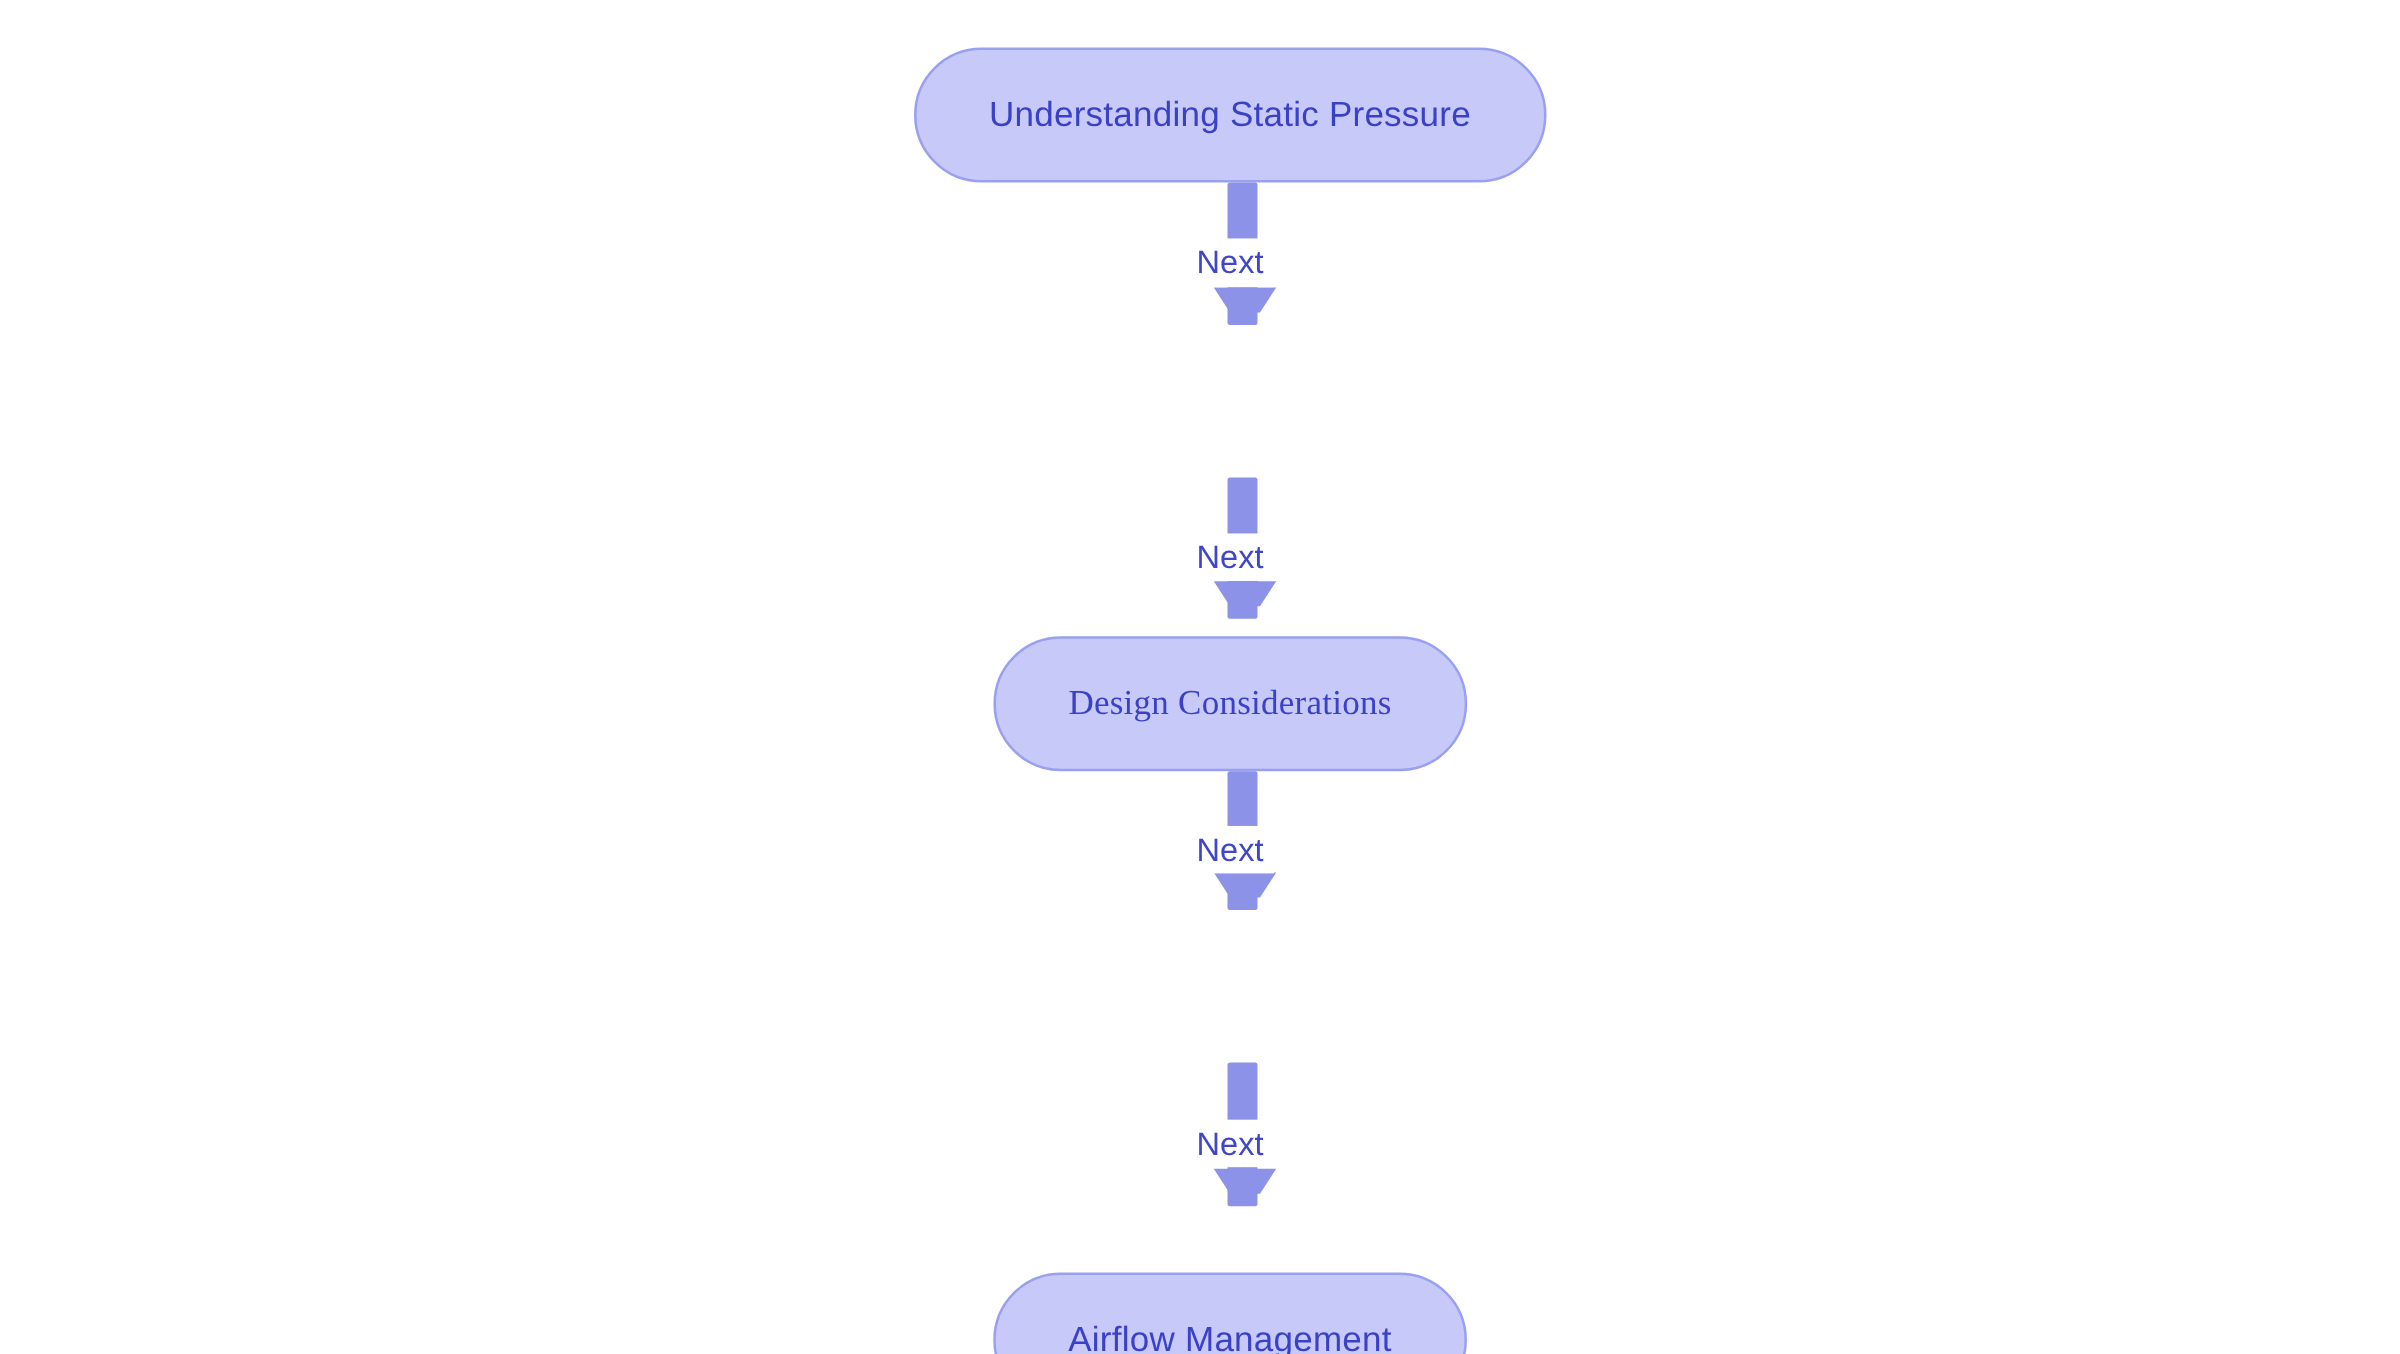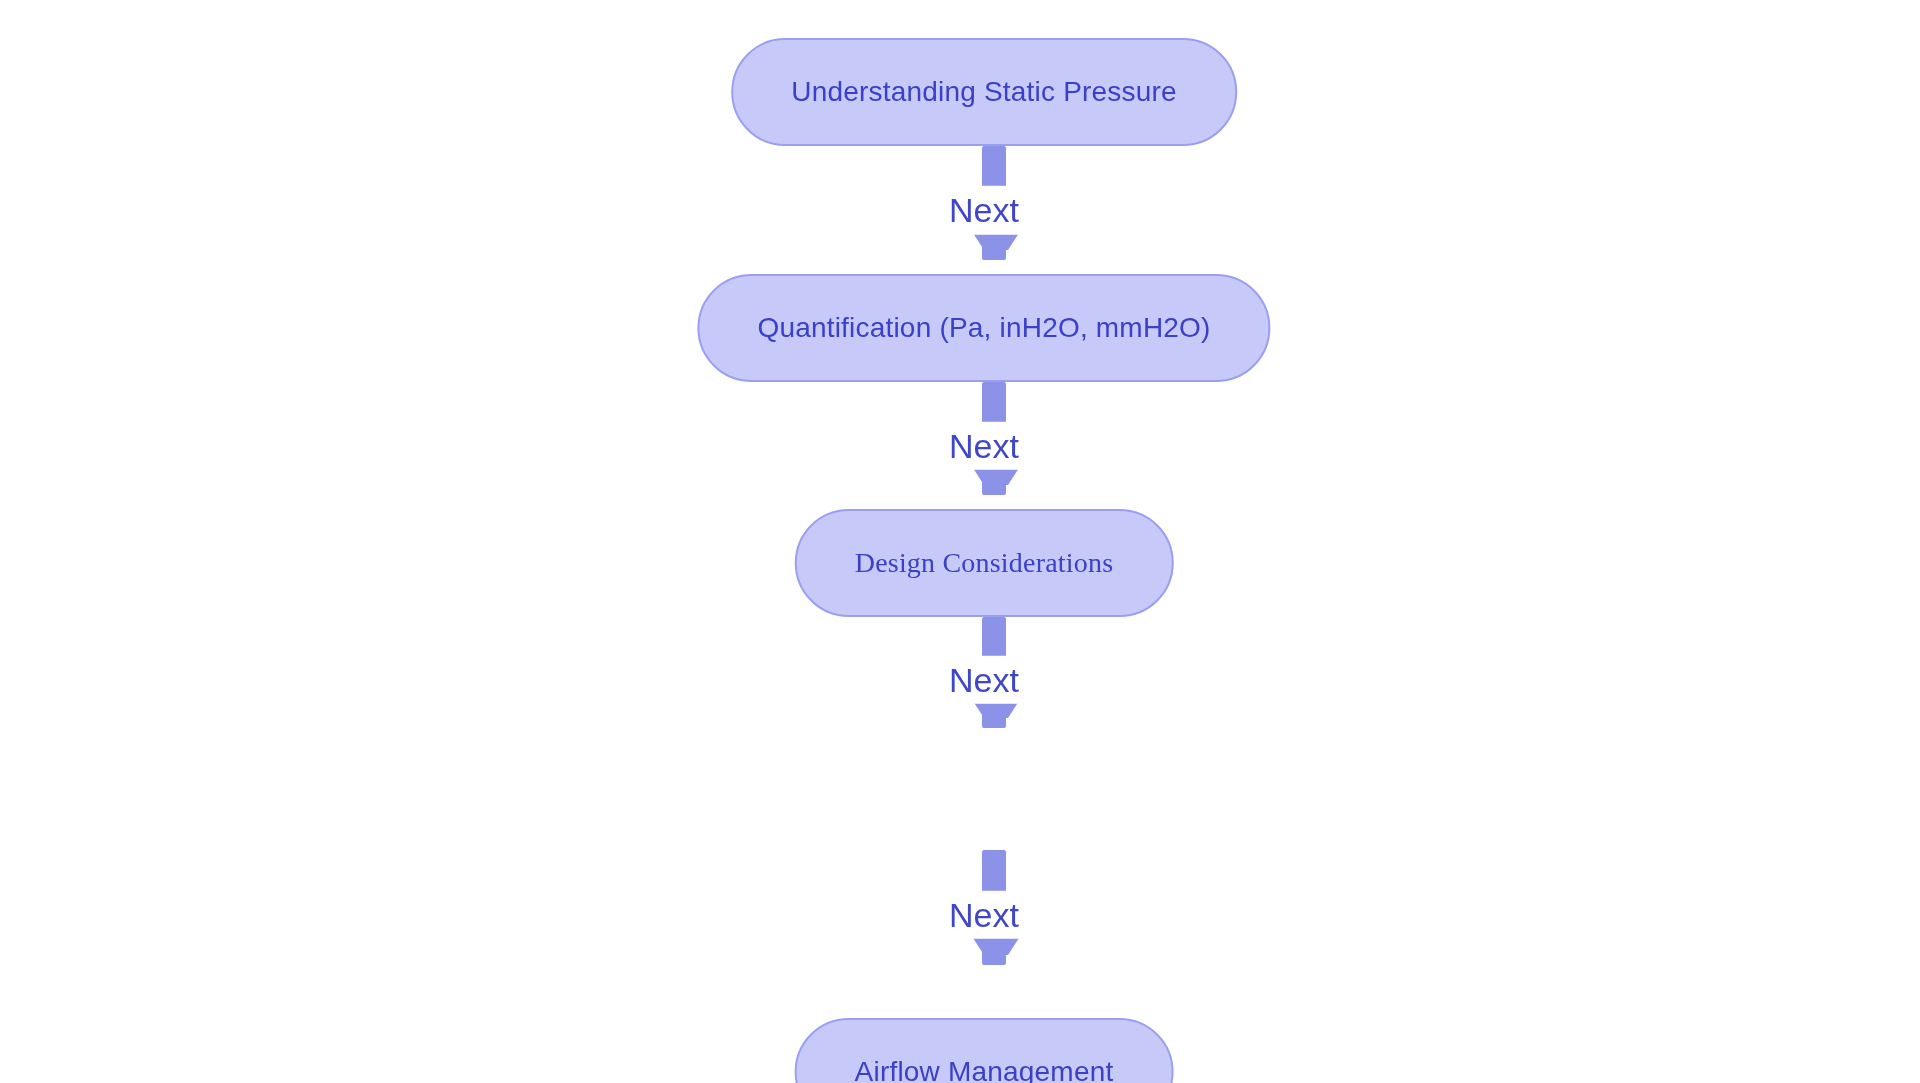--- a/index.html
+++ b/index.html
@@ -64,21 +64,21 @@
     background: var(--color-arrow);
     border-radius: 2px;
   }
   .edge-label {
     position: absolute;
     top: 50%;
     left: 50%;
     transform: translate(-50%, -50%);
     background: var(--color-background);
     color: var(--color-edge-label-text);
-    font-size: 34px;
+    font-size: 26px;
     line-height: 1.25;
     padding: 3px 9px;
     white-space: nowrap;
   }
   .arrowhead {
     position: absolute;
     bottom: 0;
     left: calc(50% - 13px);
     width: 0; height: 0;
     border-left: 13px solid transparent;
@@ -94,23 +94,20 @@
   <div class="node node-1">
     <span>Understanding Static Pressure</span>
   </div>
 
   <div class="edge edge-1">
     <div class="edge-line"></div>
     <div class="arrowhead"></div>
     <div class="edge-label">Next</div>
   </div>
 
-  <div class="node node-2">
-    <span>Quantification (Pa, inH2O, mmH2O)</span>
-  </div>
 
   <div class="edge edge-2">
     <div class="edge-line"></div>
     <div class="arrowhead"></div>
     <div class="edge-label">Next</div>
   </div>
 
   <div class="node node-3">
     <span>Design Considerations</span>
   </div>

